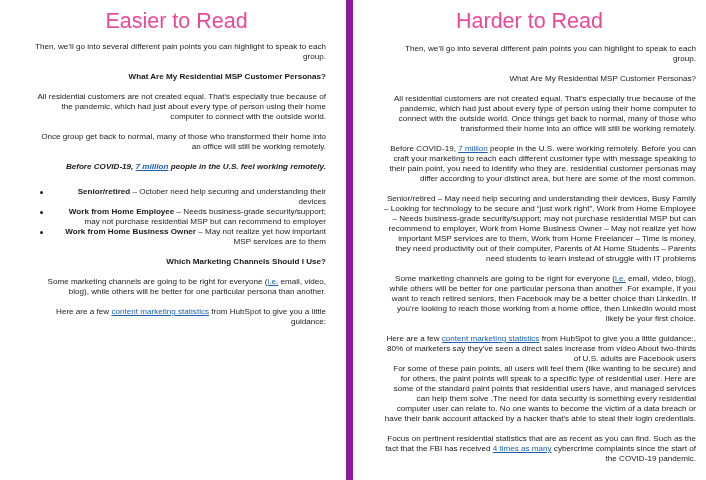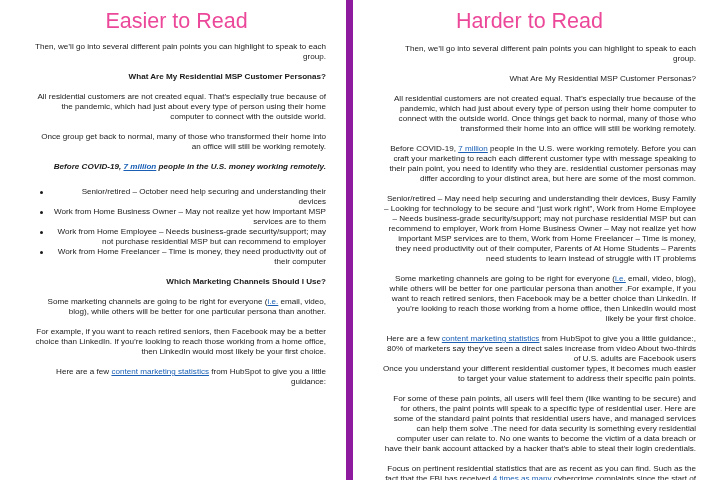--- a/index.html
+++ b/index.html
@@ -18,21 +18,21 @@
     .title {
       font-size: 21.5px; color: #ec4899; text-align: center;
       margin: 0; line-height: 26px; padding-top: 8px; font-weight: normal;
     }
     .panel.left .title { width: 353px; }
     .body { position: absolute; font-size: 8.1px; line-height: 10px; text-align: right; }
     .panel.left .body { left: 31px; top: 42px; width: 295px; }
     .panel.right .body { left: 29px; top: 44px; width: 314px; }
     p { margin: 0 0 10px 0; }
     .heading { font-weight: bold; }
-    .bold { font-weight: normal; }
+    .bold { font-weight: bold; }
     .italic-bold { font-weight: bold; font-style: italic; }
     a { color: #1a5fb4; text-decoration: underline; }
     ul { margin: 0 0 10px 0; padding-left: 22px; list-style: none; }
     ul.gap-top { margin-top: 15px; }
     li { position: relative; }
     li::before {
       content: ""; position: absolute; left: -13px; top: 4px;
       width: 3px; height: 3px; border-radius: 50%; background: #1a1a1a;
     }
     .tight { margin-bottom: 0; }
@@ -40,44 +40,41 @@
 </head>
 <body>
 
 <div class="panel left">
   <h1 class="title">Easier to Read</h1>
   <div class="body">
     <p>Then, we’ll go into several different pain points you can highlight to speak to each group.</p>
     <p class="heading">What Are My Residential MSP Customer Personas?</p>
     <p>All residential customers are not created equal. That’s especially true because of the pandemic, which had just about every type of person using their home computer to connect with the outside world.</p>
     <p>Once group get back to normal, many of those who transformed their home into an office will still be working remotely.</p>
-    <p class="italic-bold"><span>Before COVID-19, </span><a>7 million</a><span> people in the U.S. money working remotely.</span></p>
+    <p class="italic-bold"><span>Before COVID-19, </span><a>7 million</a><span> people in the U.S. feel working remotely.</span></p>
     <ul class="gap-top">
       <li><span class="bold">Senior/retired</span><span> – October need help securing and understanding their devices</span></li>
+      <li><span class="bold">Work from Home Employee</span><span> – Needs business-grade security/support; may not purchase residential MSP but can recommend to employer</span></li>
       <li><span class="bold">Work from Home Business Owner</span><span> – May not realize yet how important MSP services are to them</span></li>
-      <li><span class="bold">Work from Home Employee</span><span> – Needs business-grade security/support; may not purchase residential MSP but can recommend to employer</span></li>
-      <li><span class="bold">Work from Home Freelancer</span><span> – Time is money, they need productivity out of their computer</span></li>
     </ul>
     <p class="heading">Which Marketing Channels Should I Use?</p>
     <p><span>Some marketing channels are going to be right for everyone (</span><a>i.e.</a><span> email, video, blog), while others will be better for one particular persona than another.</span></p>
-    <p>For example, if you want to reach retired seniors, then Facebook may be a better choice than LinkedIn. If you’re looking to reach those working from a home office, then LinkedIn would most likely be your first choice.</p>
     <p class="tight"><span>Here are a few </span><a>content marketing statistics</a><span> from HubSpot to give you a little guidance:</span></p>
 
   </div>
 </div>
 
 <div class="divider"></div>
 
 <div class="panel right">
   <h1 class="title">Harder to Read</h1>
   <div class="body">
     <p>Then, we’ll go into several different pain points you can highlight to speak to each group.</p>
     <p>What Are My Residential MSP Customer Personas?</p>
     <p>All residential customers are not created equal. That’s especially true because of the pandemic, which had just about every type of person using their home computer to connect with the outside world. Once things get back to normal, many of those who transformed their home into an office will still be working remotely.</p>
     <p><span>Before COVID-19, </span><a>7 million</a><span> people in the U.S. were working remotely. Before you can craft your marketing to reach each different customer type with message speaking to their pain point, you need to identify who they are. residential customer personas may differ according to your distinct area, but here are some of the most common.</span></p>
     <p>Senior/retired – May need help securing and understanding their devices, Busy Family – Looking for technology to be secure and “just work right”, Work from Home Employee – Needs business-grade security/support; may not purchase residential MSP but can recommend to employer, Work from Home Business Owner – May not realize yet how important MSP services are to them, Work from Home Freelancer – Time is money, they need productivity out of their computer, Parents of At Home Students – Parents need students to learn instead of struggle with IT problems</p>
     <p><span>Some marketing channels are going to be right for everyone (</span><a>i.e.</a><span> email, video, blog), while others will be better for one particular persona than another .For example, if you want to reach retired seniors, then Facebook may be a better choice than LinkedIn. If you’re looking to reach those working from a home office, then LinkedIn would most likely be your first choice.</span></p>
     <p class="tight"><span>Here are a few </span><a>content marketing statistics</a><span> from HubSpot to give you a little guidance:, 80% of marketers say they’ve seen a direct sales increase from video About two-thirds of U.S. adults are Facebook users</span></p>
-    <p>Once you understand your different residential customer types, it becomes much easier to target your value statement to address their specific pain points.</p>
     <p>For some of these pain points, all users will feel them (like wanting to be secure) and for others, the paint points will speak to a specific type of residential user. Here are some of the standard paint points that residential users have, and managed services can help them solve .The need for data security is something every residential computer user can relate to. No one wants to become the victim of a data breach or have their bank account attacked by a hacker that’s able to steal their login credentials.</p>
     <p><span>Focus on pertinent residential statistics that are as recent as you can find. Such as the fact that the FBI has received </span><a>4 times as many</a><span> cybercrime complaints since the start of the COVID-19 pandemic.</span></p>
   </div>
 </div>
 
 </body></html>

